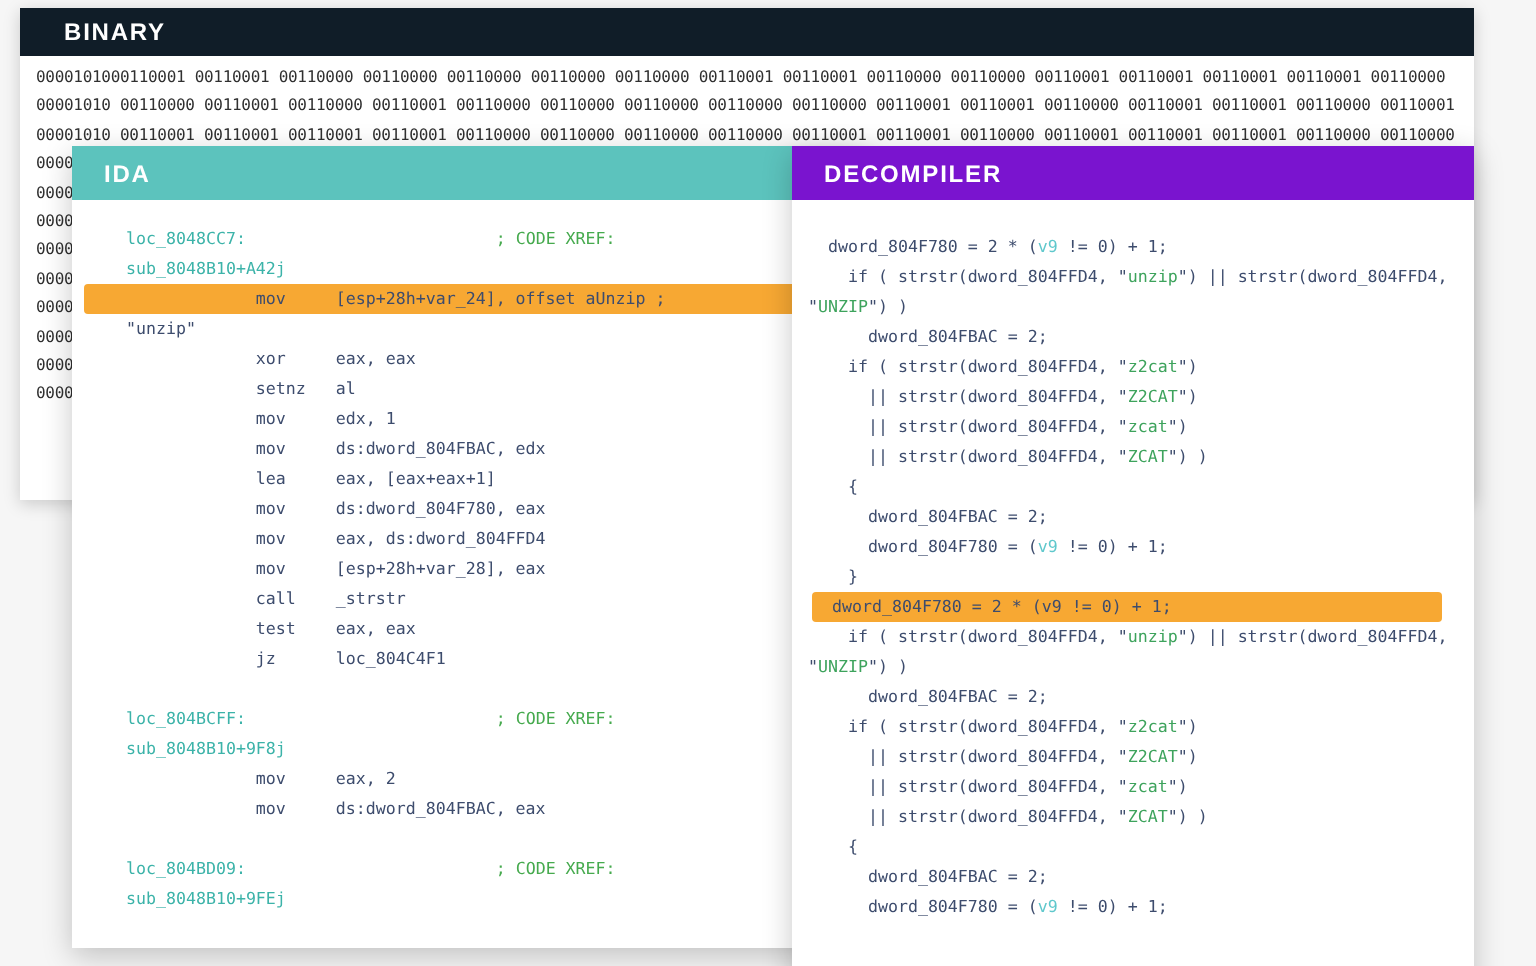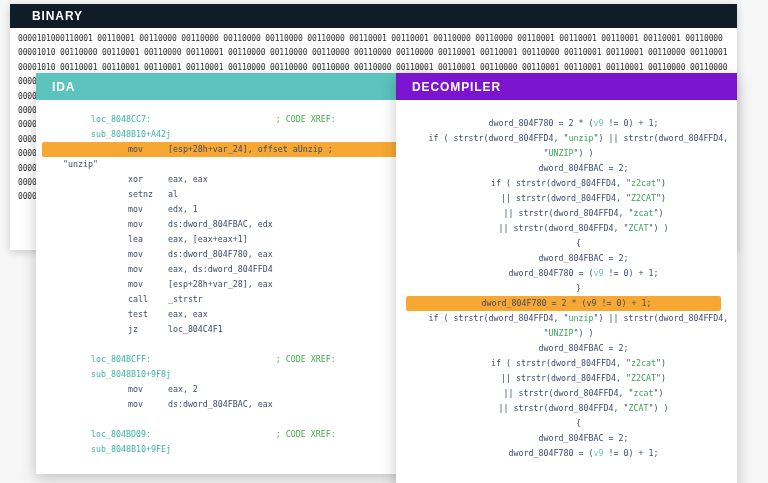--- a/index.html
+++ b/index.html
@@ -23,25 +23,25 @@
   .dec-card{left:396px;top:73px;width:341px;height:429px;z-index:2;
             box-shadow:0 4px 14px rgba(0,0,0,0.22);}
   .ida-card .panel-header{height:27px;padding:0 16px;background:var(--ida_header);}
   .dec-card .panel-header{height:27px;padding:0 16px;background:var(--decompiler_header);}
   .code{padding-top:12px;}
   .dec-card .code{padding-top:16px;}
   .line{white-space:pre;font-family:"DejaVu Sans Mono",monospace;font-size:8.3px;
         line-height:15px;height:15px;color:var(--asm);}
   .ida-card .line{padding-left:27px;}
   .ida-card .line.hl{margin:0 16px 0 6px;padding-left:21px;border-radius:2px;}
-  .dec-card .line{padding-left:8px;padding-right:4px;text-align:center;}
+  .dec-card .line{padding-left:8px;padding-right:4px;}
   .dec-card .line.hl{margin:0 16px 0 10px;padding-left:0;border-radius:2px;}
   .line.hl{background:var(--highlight);}
   .seg-asm{color:var(--asm);}
-  .seg-label{color:var(--label);margin-left:28px;}
+  .seg-label{color:var(--label);}
   .seg-comment{color:var(--comment);}
   .seg-string{color:var(--string);}
   .seg-variable{color:var(--variable);}
 </style>
 </head>
 <body>
 
 <div class="canvas">
 
   <div class="card binary-card">

